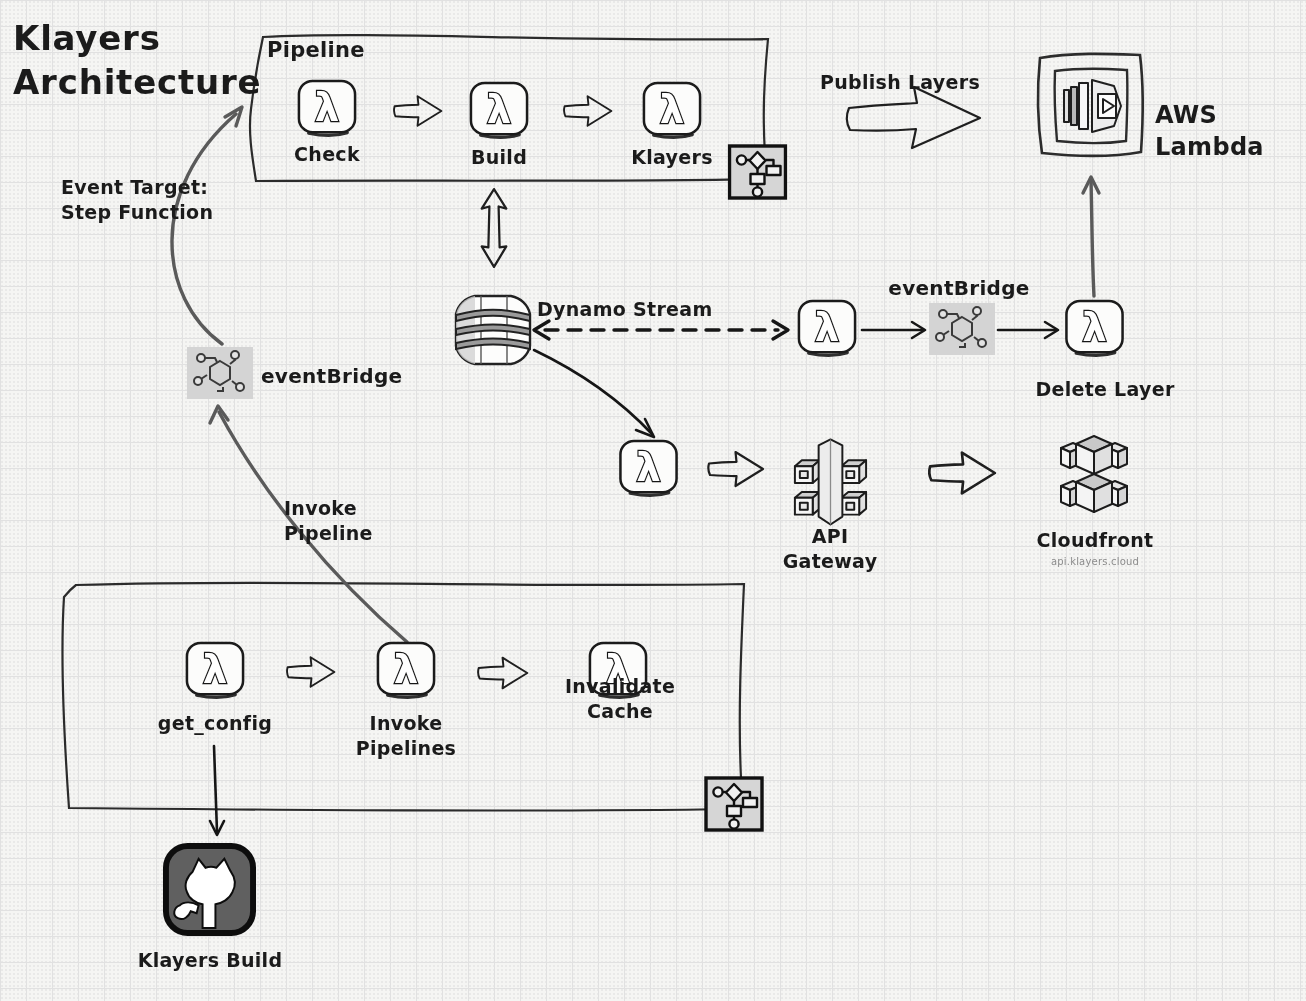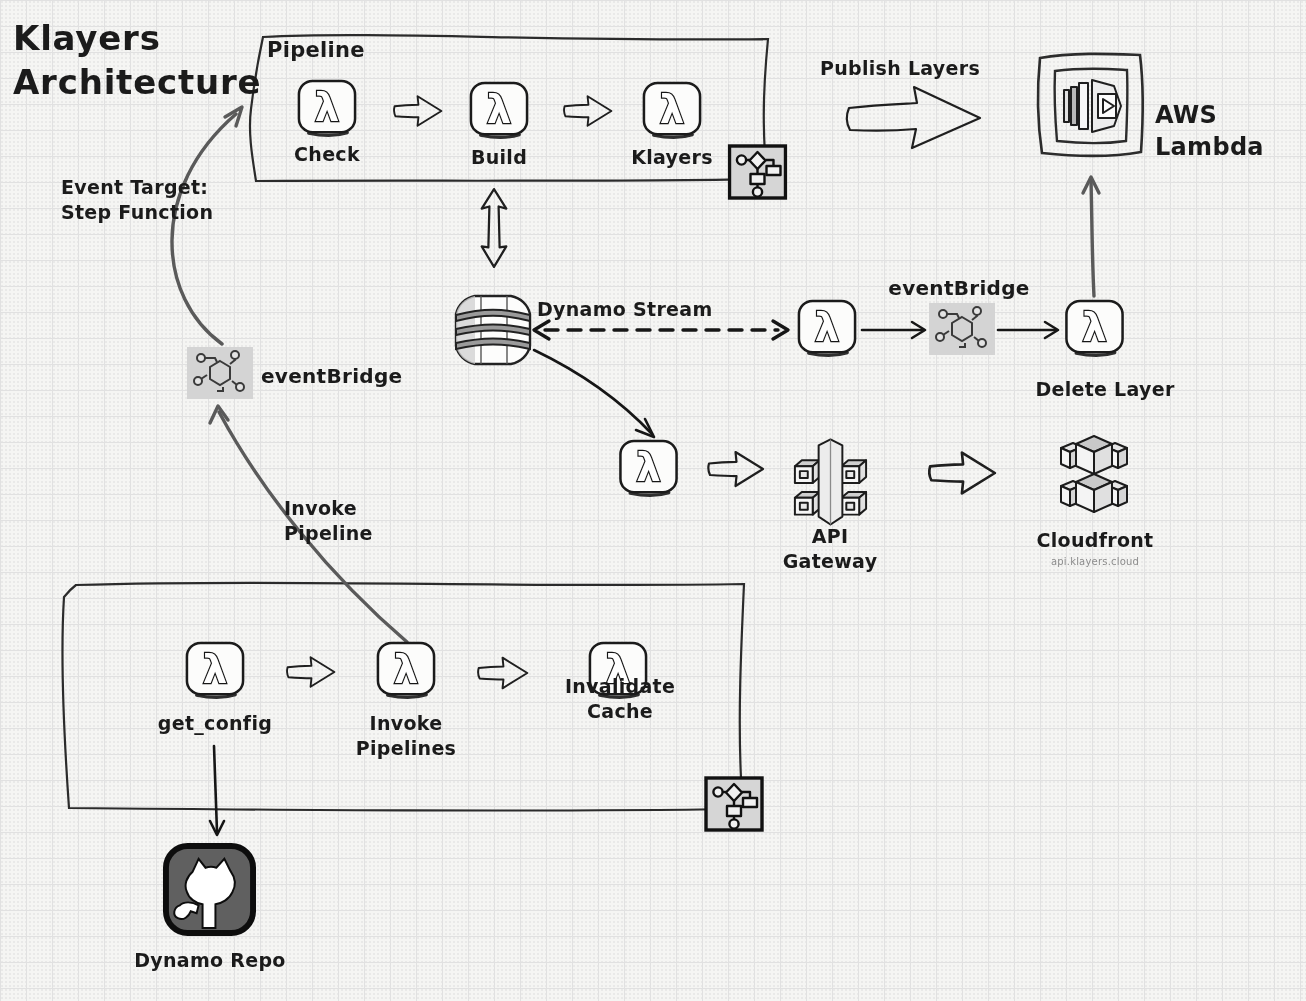--- a/index.html
+++ b/index.html
@@ -268,34 +268,34 @@
   <svg class="pos" style="left:162px;top:842px;width:95px;height:95px" viewBox="0 0 96 96">
       <use href="#sym-github"></use>
     </svg>
 
   <div class="lbl title" style="left:13px;top:16px">Klayers
 Architecture</div>
   <div class="lbl boxlbl" style="left:267px;top:36px">Pipeline</div>
   <div class="lbl ctr" style="left:327px;top:142px">Check</div>
   <div class="lbl ctr" style="left:499px;top:145px">Build</div>
   <div class="lbl ctr" style="left:672px;top:145px">Klayers</div>
-  <div class="lbl ctr" style="left:900px;top:56px">Publish Layers</div>
+  <div class="lbl ctr" style="left:900px;top:70px">Publish Layers</div>
   <div class="lbl" style="left:1155px;top:99px;font-size:24px">AWS Lambda</div>
   <div class="lbl" style="left:61px;top:175px">Event Target:
 Step Function</div>
   <div class="lbl" style="left:261px;top:363px;font-size:20px">eventBridge</div>
   <div class="lbl" style="left:537px;top:297px">Dynamo Stream</div>
   <div class="lbl ctr" style="left:959px;top:275px;font-size:20px">eventBridge</div>
   <div class="lbl ctr" style="left:1105px;top:377px">Delete Layer</div>
   <div class="lbl ctr" style="left:830px;top:524px">API
 Gateway</div>
   <div class="lbl ctr" style="left:1095px;top:528px">Cloudfront</div>
   <div class="lbl ctr muted" style="left:1095px;top:555px">api.klayers.cloud</div>
   <div class="lbl" style="left:284px;top:496px">Invoke
 Pipeline</div>
   <div class="lbl ctr" style="left:215px;top:711px">get_config</div>
   <div class="lbl ctr" style="left:406px;top:711px">Invoke
 Pipelines</div>
   <div class="lbl ctr" style="left:620px;top:674px">Invalidate
 Cache</div>
-  <div class="lbl ctr" style="left:210px;top:948px">Dynamo Repo</div>
+  <div class="lbl ctr" style="left:210px;top:948px">Klayers Build</div>
 
 </div>
 
 </body></html>

